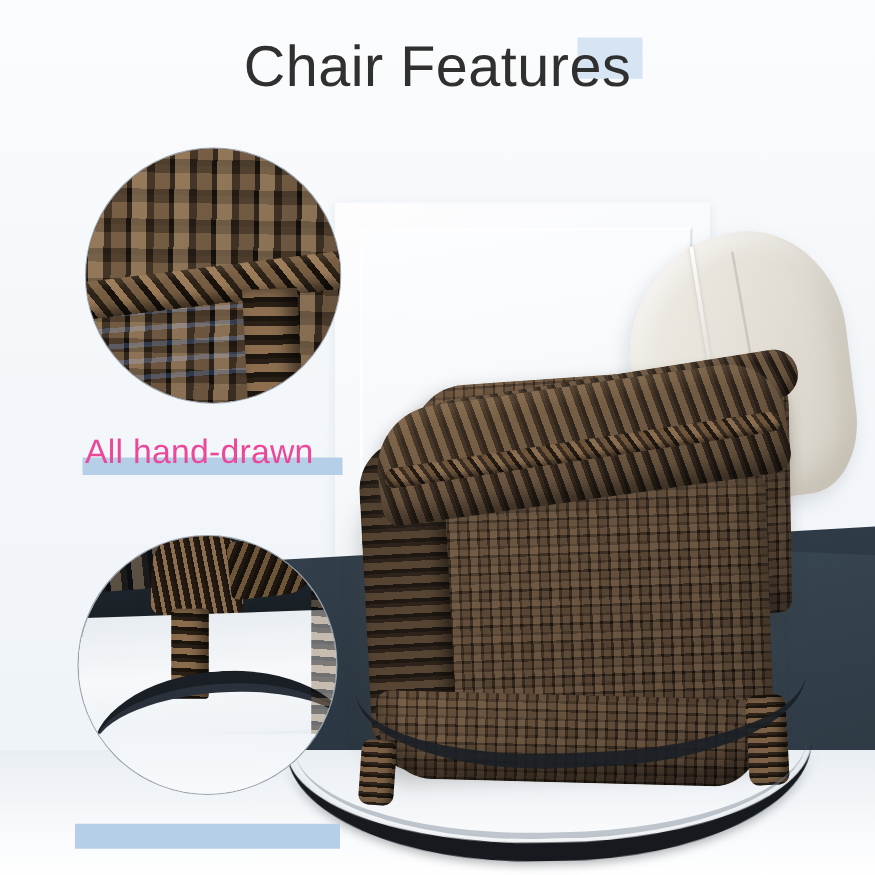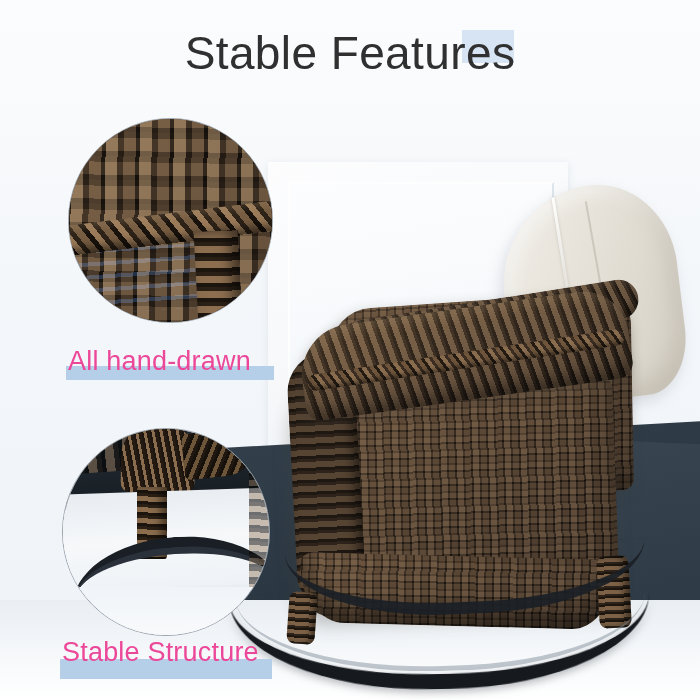--- a/index.html
+++ b/index.html
@@ -544,21 +544,20 @@
     <div class="b-fan-r"></div>
     <div class="b-white"></div>
     <div class="b-post"></div>
     <div class="b-runner"></div>
     <div class="b-runner2"></div>
     <div class="b-right-wicker"></div>
     <div class="b-floor"></div>
   </div>
 
   <div class="title-hl"></div>
-  <div class="title">Stable Features</div>
+  <div class="title">Chair Features</div>
 
   <div class="label-hl one"></div>
   <div class="label one">All hand-drawn</div>
 
   <div class="label-hl two"></div>
-  <div class="label two">Stable Structure</div>
 
 </div>
 
 </body></html>

